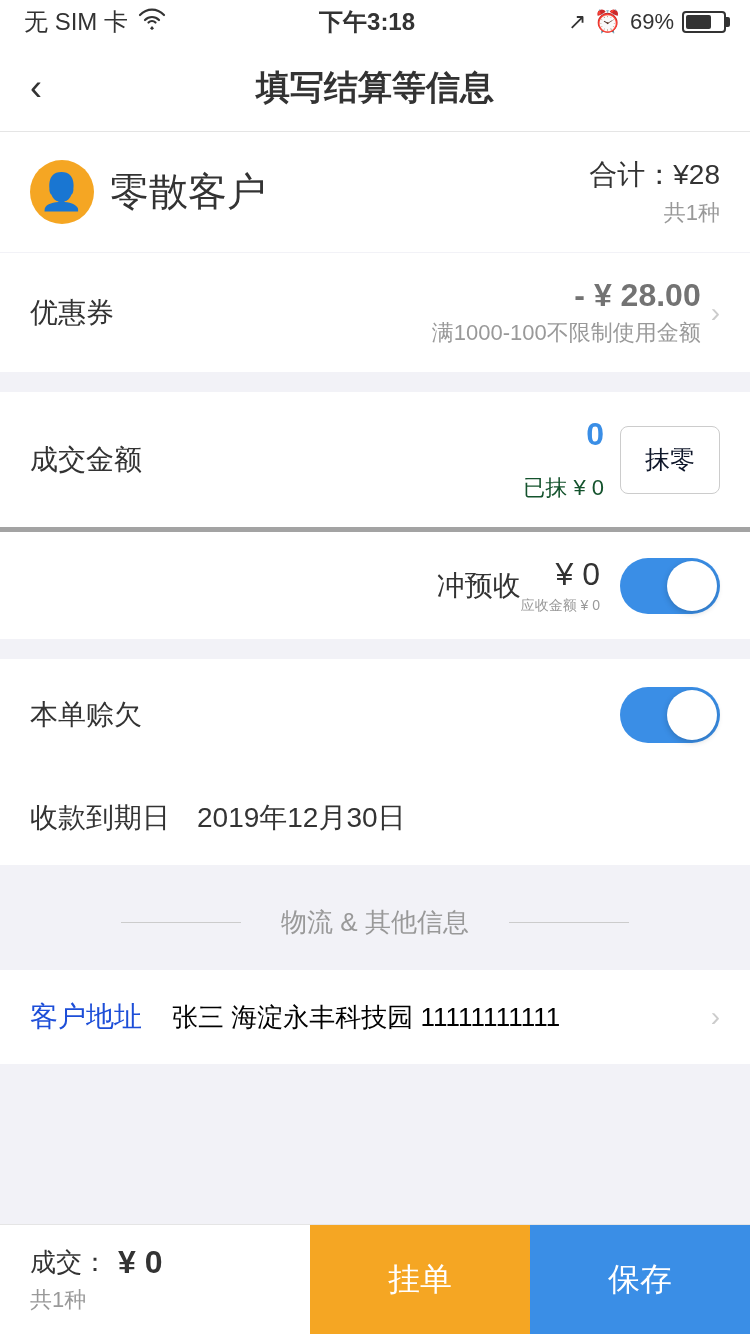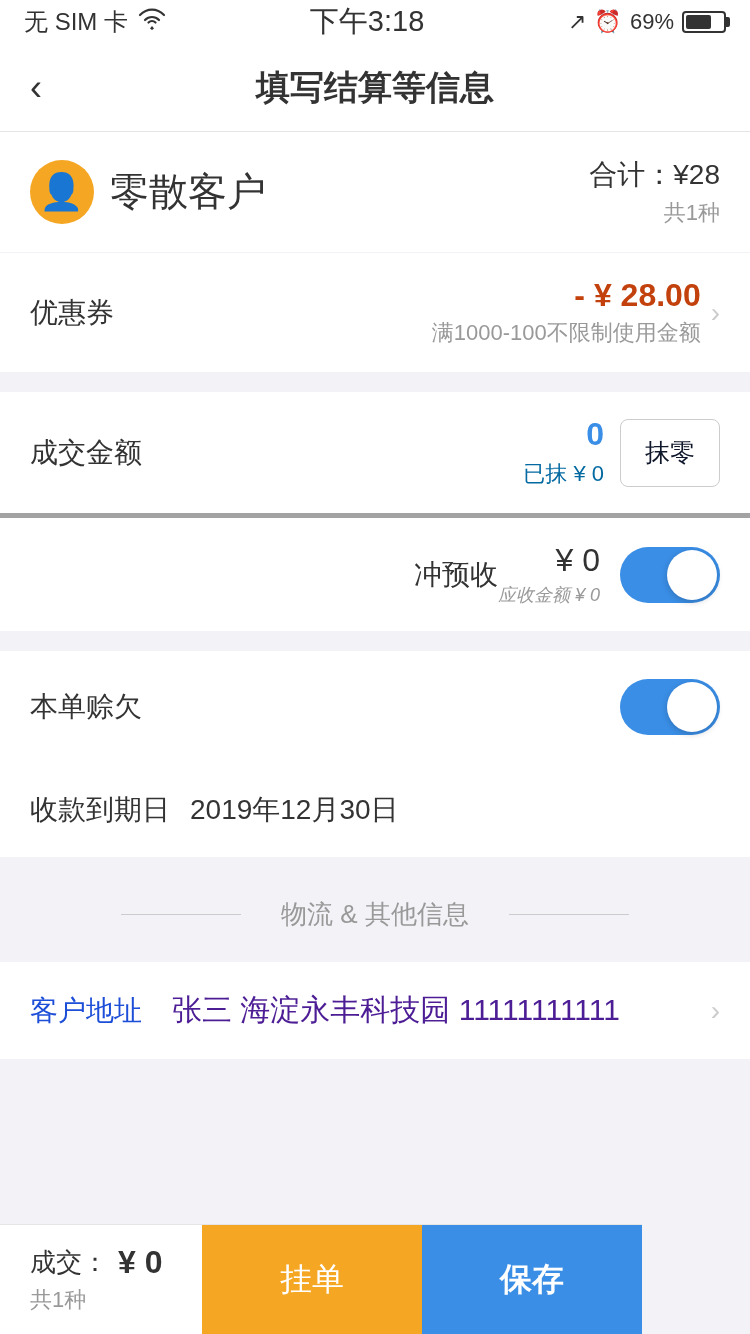--- a/index.html
+++ b/index.html
@@ -20,21 +20,21 @@
       height: 44px;
       background: #fff;
       display: flex;
       align-items: center;
       justify-content: space-between;
       padding: 0 24px;
       font-size: 24px;
       font-weight: 500;
     }
     .status-left { display: flex; align-items: center; gap: 10px; }
-    .status-center { font-size: 29px; font-weight: 400; }
+    .status-center { font-size: 24px; font-weight: 700; }
     .status-right { display: flex; align-items: center; gap: 8px; font-size: 22px; }
     .battery-icon {
       width: 44px; height: 22px;
       border: 2px solid #333;
       border-radius: 4px;
       position: relative;
       display: inline-flex;
       align-items: center;
       padding: 2px;
     }
@@ -147,21 +147,21 @@
     .coupon-right {
       display: flex;
       align-items: center;
       gap: 10px;
     }
     .coupon-info {
       text-align: right;
     }
     .coupon-amount {
       font-size: 32px;
-      color: #c2410c;
+      color: #737373;
       font-weight: 600;
     }
     .coupon-desc {
       font-size: 22px;
       color: #999;
       margin-top: 4px;
     }
     .chevron-right {
       color: #ccc;
       font-size: 28px;
@@ -194,22 +194,22 @@
     .form-value-col {
       text-align: right;
     }
     .form-value-main {
       font-size: 32px;
       color: #3a8ee6;
       font-weight: 600;
     }
     .form-value-sub {
       font-size: 22px;
-      color: #0369a1;
-      margin-top: 6px;
+      color: #14532d;
+      margin-top: 20px;
     }
     .round-btn {
       width: 100px;
       height: 68px;
       border: 1px solid #ccc;
       border-radius: 8px;
       background: #fff;
       font-size: 25px;
       color: #0f172a;
       display: flex;
@@ -257,40 +257,39 @@
     }
     .charge-value-col {
       text-align: right;
     }
     .charge-value-main {
       font-size: 32px;
       color: #333;
       font-weight: 500;
     }
     .charge-value-sub {
-      font-size: 18px;
+      font-size: 14px;
       color: #999;
       margin-top: 4px;
-      font-style: italic;
     }
 
     
     .debit-row {
       display: flex;
       align-items: center;
       justify-content: space-between;
       padding: 28px 30px;
     }
 
     
     .due-row {
       display: flex;
       align-items: center;
       padding: 28px 30px;
-      gap: 20px;
+      gap: 27px;
     }
     .due-label {
       font-size: 28px;
       color: #333;
       flex-shrink: 0;
     }
     .due-value {
       font-size: 28px;
       color: #333;
     }
@@ -326,34 +325,34 @@
       padding: 28px 30px;
       background: #fff;
     }
     .address-label {
       font-size: 28px;
       color: #1d4ed8;
       flex-shrink: 0;
       margin-right: 30px;
     }
     .address-value {
-      font-size: 30px;
-      color: #4c1d95;
+      font-size: 26px;
+      color: #000000;
       flex: 1;
     }
 
     
     .bottom-spacer {
       height: 160px;
     }
     .bottom-bar {
       position: fixed;
       bottom: 0;
       left: 0;
-      width: 642px;
+      width: 750px;
       height: 110px;
       background: #fff;
       display: flex;
       align-items: center;
       border-top: 1px solid #e5e5e5;
     }
     .bottom-left {
       flex: 1;
       padding: 0 30px;
       display: flex;
@@ -391,21 +390,21 @@
     }
     .bottom-btn-save {
       width: 220px;
       height: 110px;
       background: #3a8ee6;
       display: flex;
       align-items: center;
       justify-content: center;
       font-size: 32px;
       color: #fff;
-      font-weight: 700;
+      font-weight: 400;
       cursor: pointer;
     }
   </style>
 </head>
 <body>
 
 <div class="status-bar">
   <div class="status-left">
     <span>无 SIM 卡</span>
     <span>

